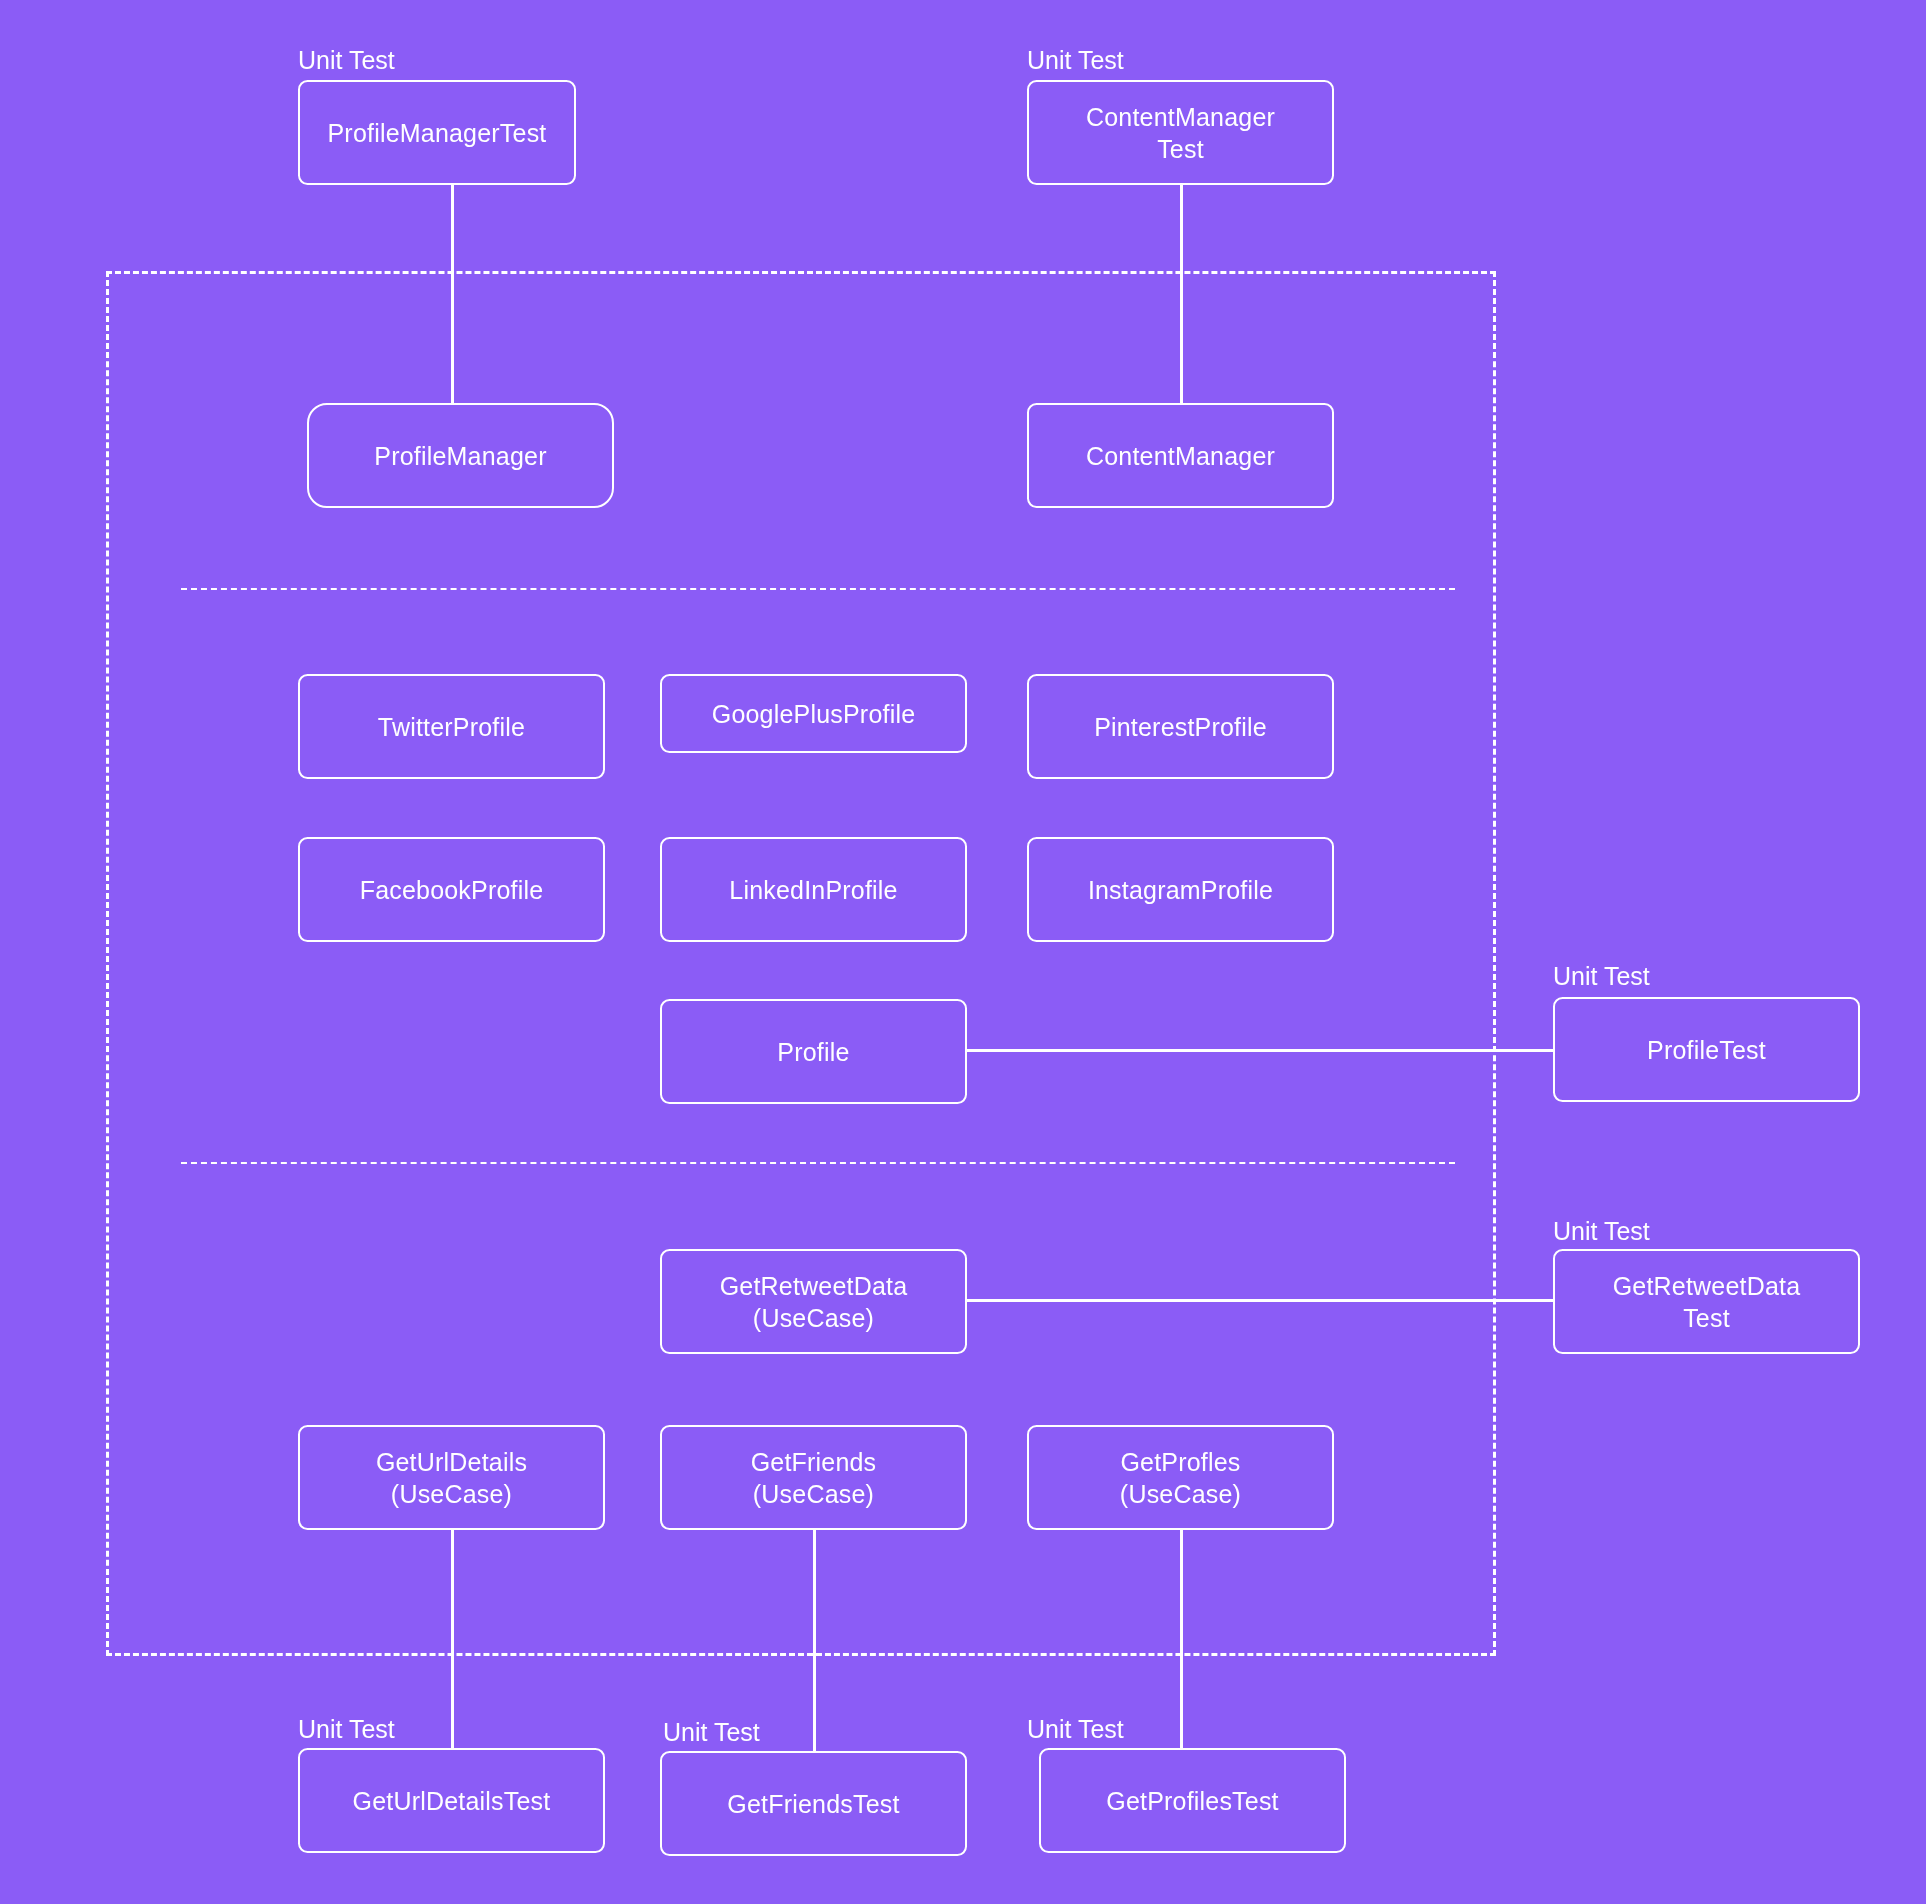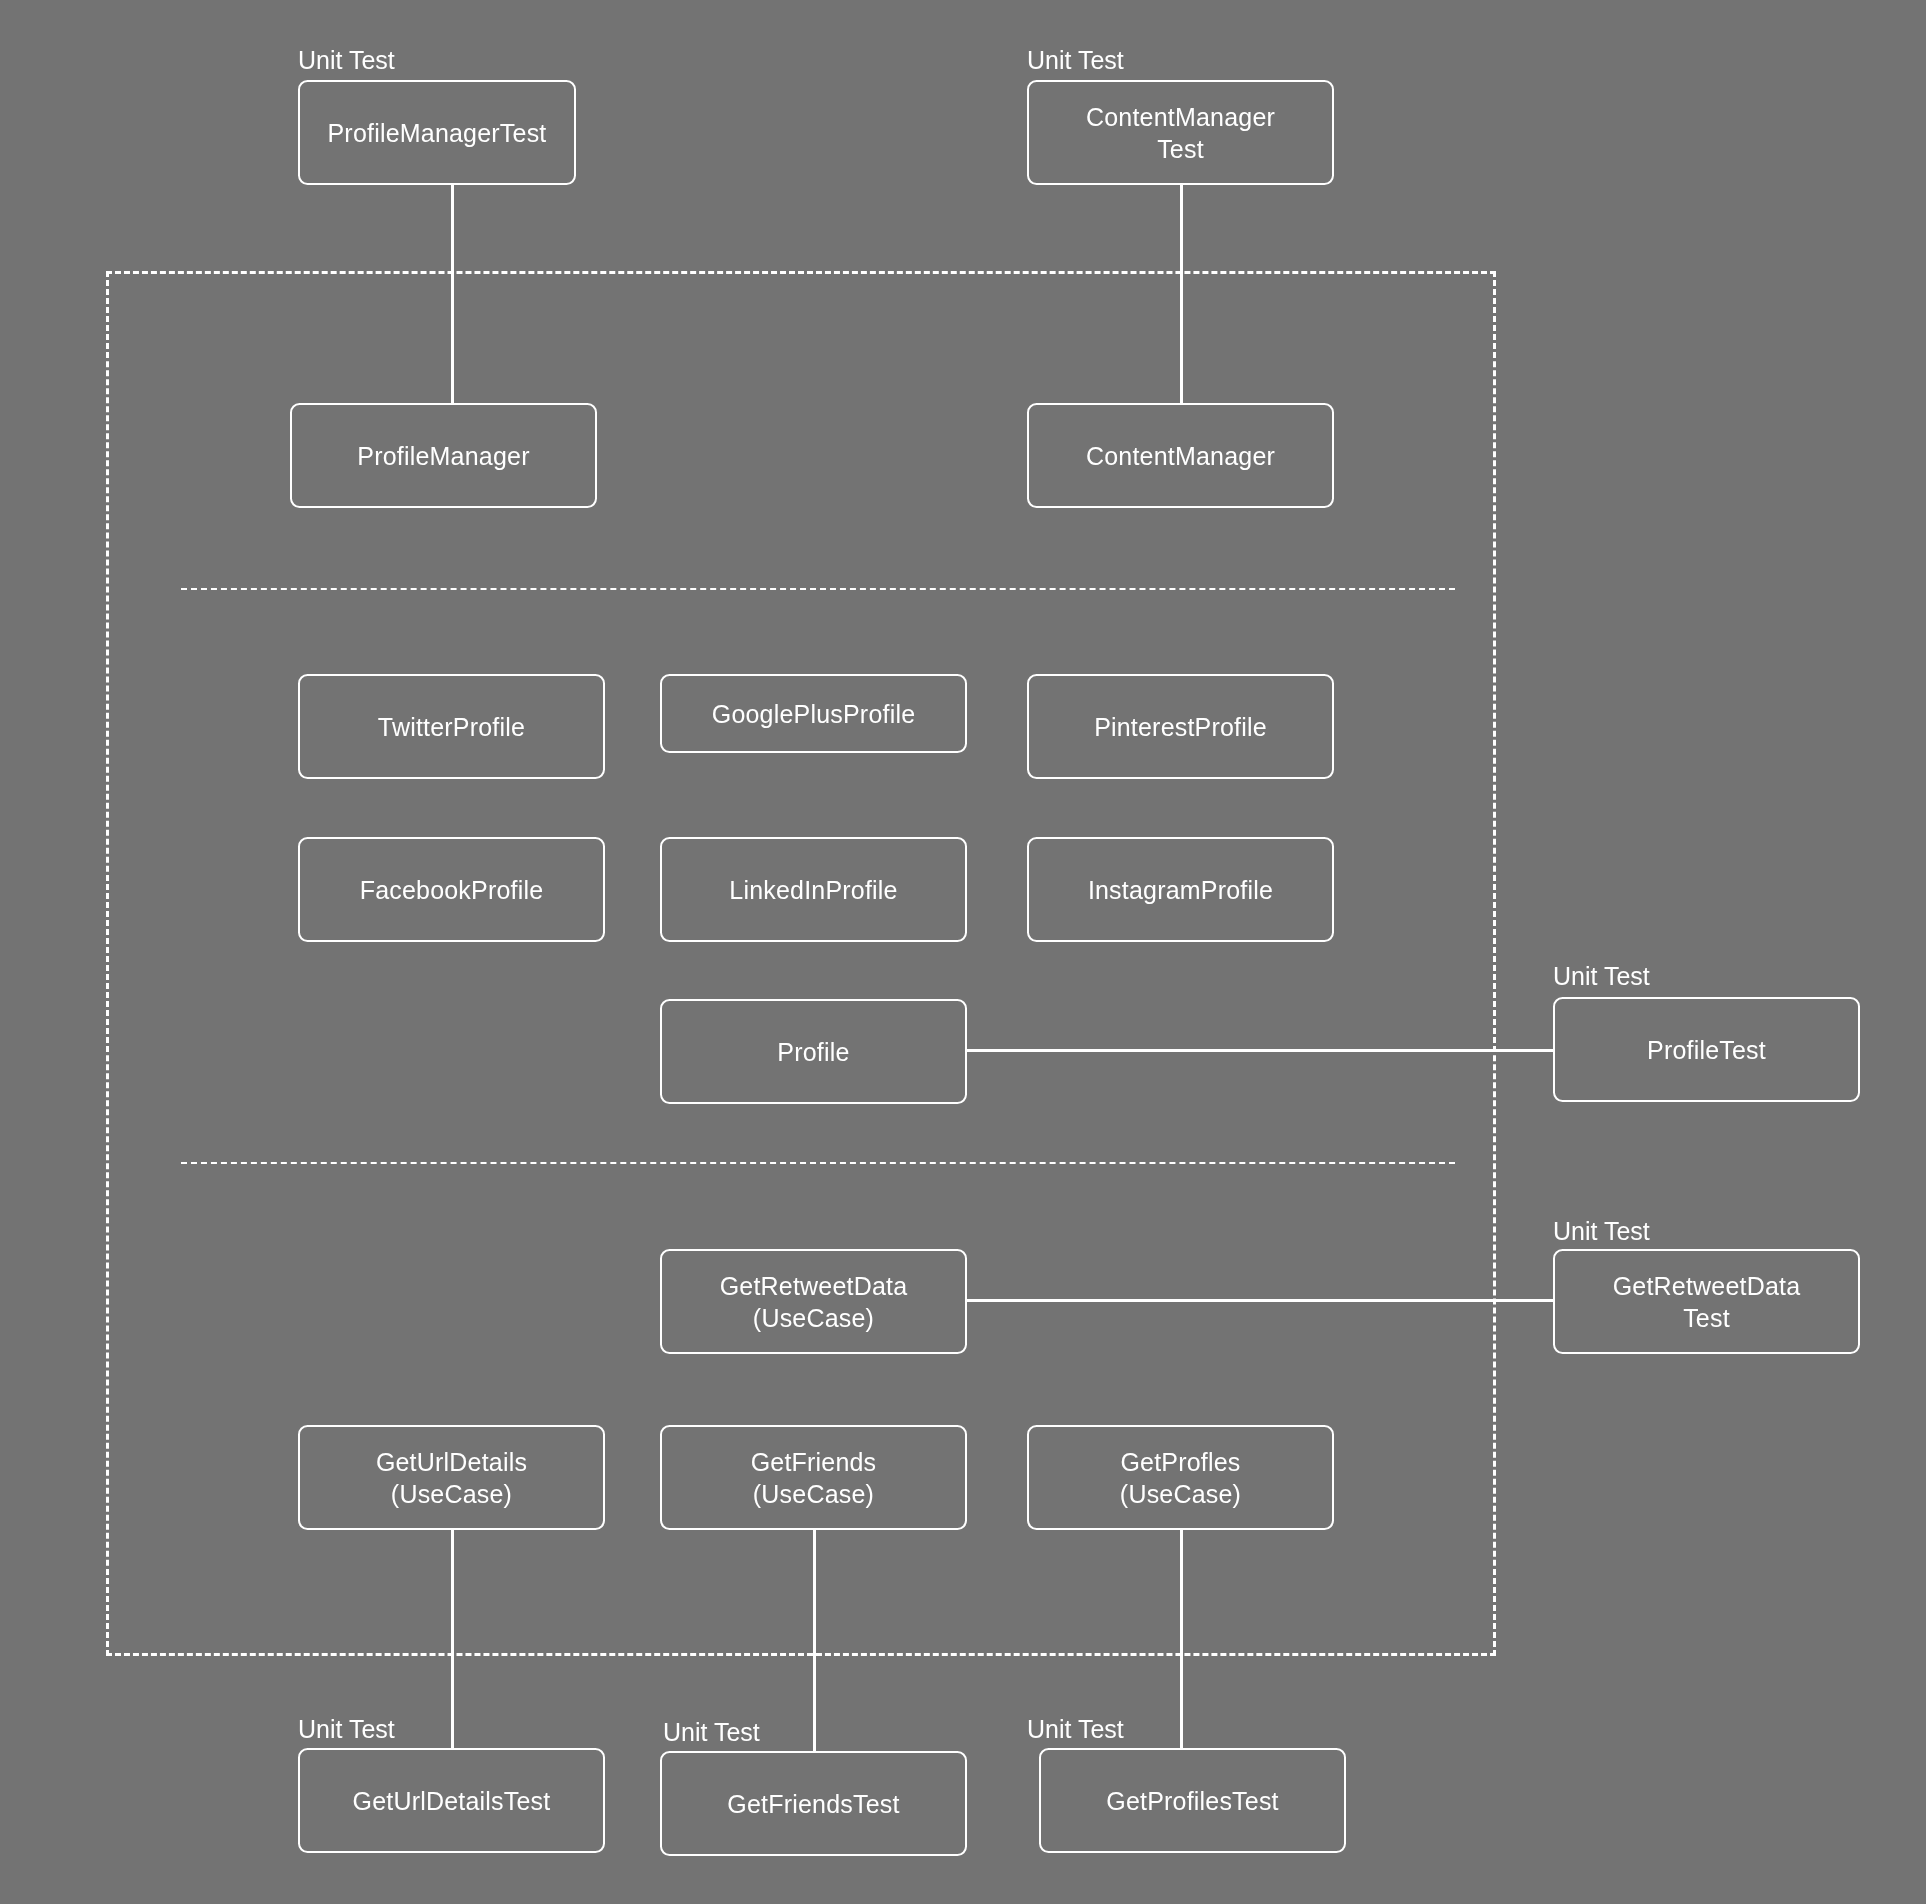--- a/index.html
+++ b/index.html
@@ -4,21 +4,21 @@
 <style>
   html, body {
     margin: 0;
     padding: 0;
     background: #ffffff;
   }
   #canvas {
     position: relative;
     width: 1927px;
     height: 1904px;
-    background: #737373;
+    background: #8b5cf6;
     font-family: "Liberation Sans", "DejaVu Sans", sans-serif;
     overflow: hidden;
   }
 
   
   .arch-container {
     position: absolute;
     border: 3.8px dashed #ffffff;
     box-sizing: border-box;
   }
@@ -104,21 +104,21 @@
       <div class="caption" style="left: 1553px; top: 1219px;">Unit Test</div>
       <div class="caption" style="left: 298px; top: 1717px;">Unit Test</div>
       <div class="caption" style="left: 663px; top: 1720px;">Unit Test</div>
       <div class="caption" style="left: 1027px; top: 1717px;">Unit Test</div>
     </div>
 
   <div id="nodes-layer">
       <div class="node" style="left: 298px; top: 80px; width: 278px; height: 105px;">ProfileManagerTest</div>
       <div class="node" style="left: 1027px; top: 80px; width: 307px; height: 105px;">ContentManager
 Test</div>
-      <div class="node" style="left: 290px; top: 403px; width: 307px; height: 105px;">ProfileManager</div>
+      <div class="node" style="left: 307px; top: 403px; width: 307px; height: 105px; border-radius: 20px;">ProfileManager</div>
       <div class="node" style="left: 1027px; top: 403px; width: 307px; height: 105px;">ContentManager</div>
       <div class="node" style="left: 298px; top: 674px; width: 307px; height: 105px;">TwitterProfile</div>
       <div class="node" style="left: 660px; top: 674px; width: 307px; height: 79px;">GooglePlusProfile</div>
       <div class="node" style="left: 1027px; top: 674px; width: 307px; height: 105px;">PinterestProfile</div>
       <div class="node" style="left: 298px; top: 837px; width: 307px; height: 105px;">FacebookProfile</div>
       <div class="node" style="left: 660px; top: 837px; width: 307px; height: 105px;">LinkedInProfile</div>
       <div class="node" style="left: 1027px; top: 837px; width: 307px; height: 105px;">InstagramProfile</div>
       <div class="node" style="left: 660px; top: 999px; width: 307px; height: 105px;">Profile</div>
       <div class="node" style="left: 1553px; top: 997px; width: 307px; height: 105px;">ProfileTest</div>
       <div class="node" style="left: 660px; top: 1249px; width: 307px; height: 105px;">GetRetweetData

